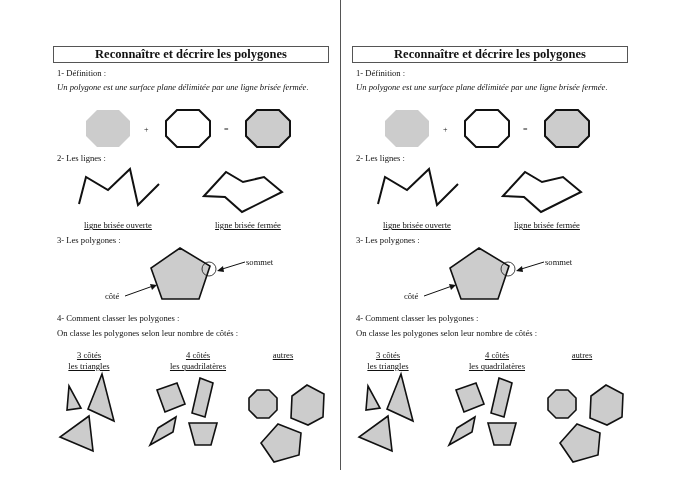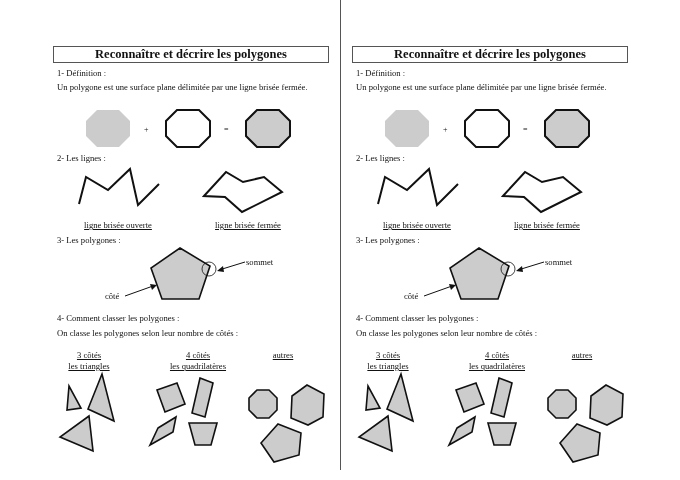--- a/index.html
+++ b/index.html
@@ -7,21 +7,21 @@
          font-family: "Liberation Serif", "DejaVu Serif", serif; color: #111; }
   .divider { position: absolute; left: 340px; top: 0; width: 1px; height: 470px; background: #555; }
   .sheet { position: absolute; top: 12px; width: 300px; height: 480px; }
   .sheet.left { left: 0; }
   .sheet.right { left: 299px; }
   .title-box { position: absolute; left: 53px; top: 34px; width: 276px; height: 17px;
                border: 1px solid #555; box-sizing: border-box; text-align: center;
                font-weight: bold; font-size: 12.5px; line-height: 15px; }
   .txt { position: absolute; font-size: 8.6px; line-height: 10px; white-space: nowrap; }
   .para { position: absolute; left: 57px; top: 70px; width: 272px; font-size: 8.6px;
-          line-height: 10px; text-align: justify; text-align-last: left; }
+          line-height: 10px; text-align: justify; text-align-last: left; font-style: italic; }
   .center { text-align: center; text-decoration: underline; }
   svg.shapes { position: absolute; left: 0; top: 0; width: 340px; height: 480px; overflow: visible; }
   .op { font-size: 8px; }
 </style>
 </head>
 <body>
 
 <div class="divider"></div>
 
 <div class="sheet left">

